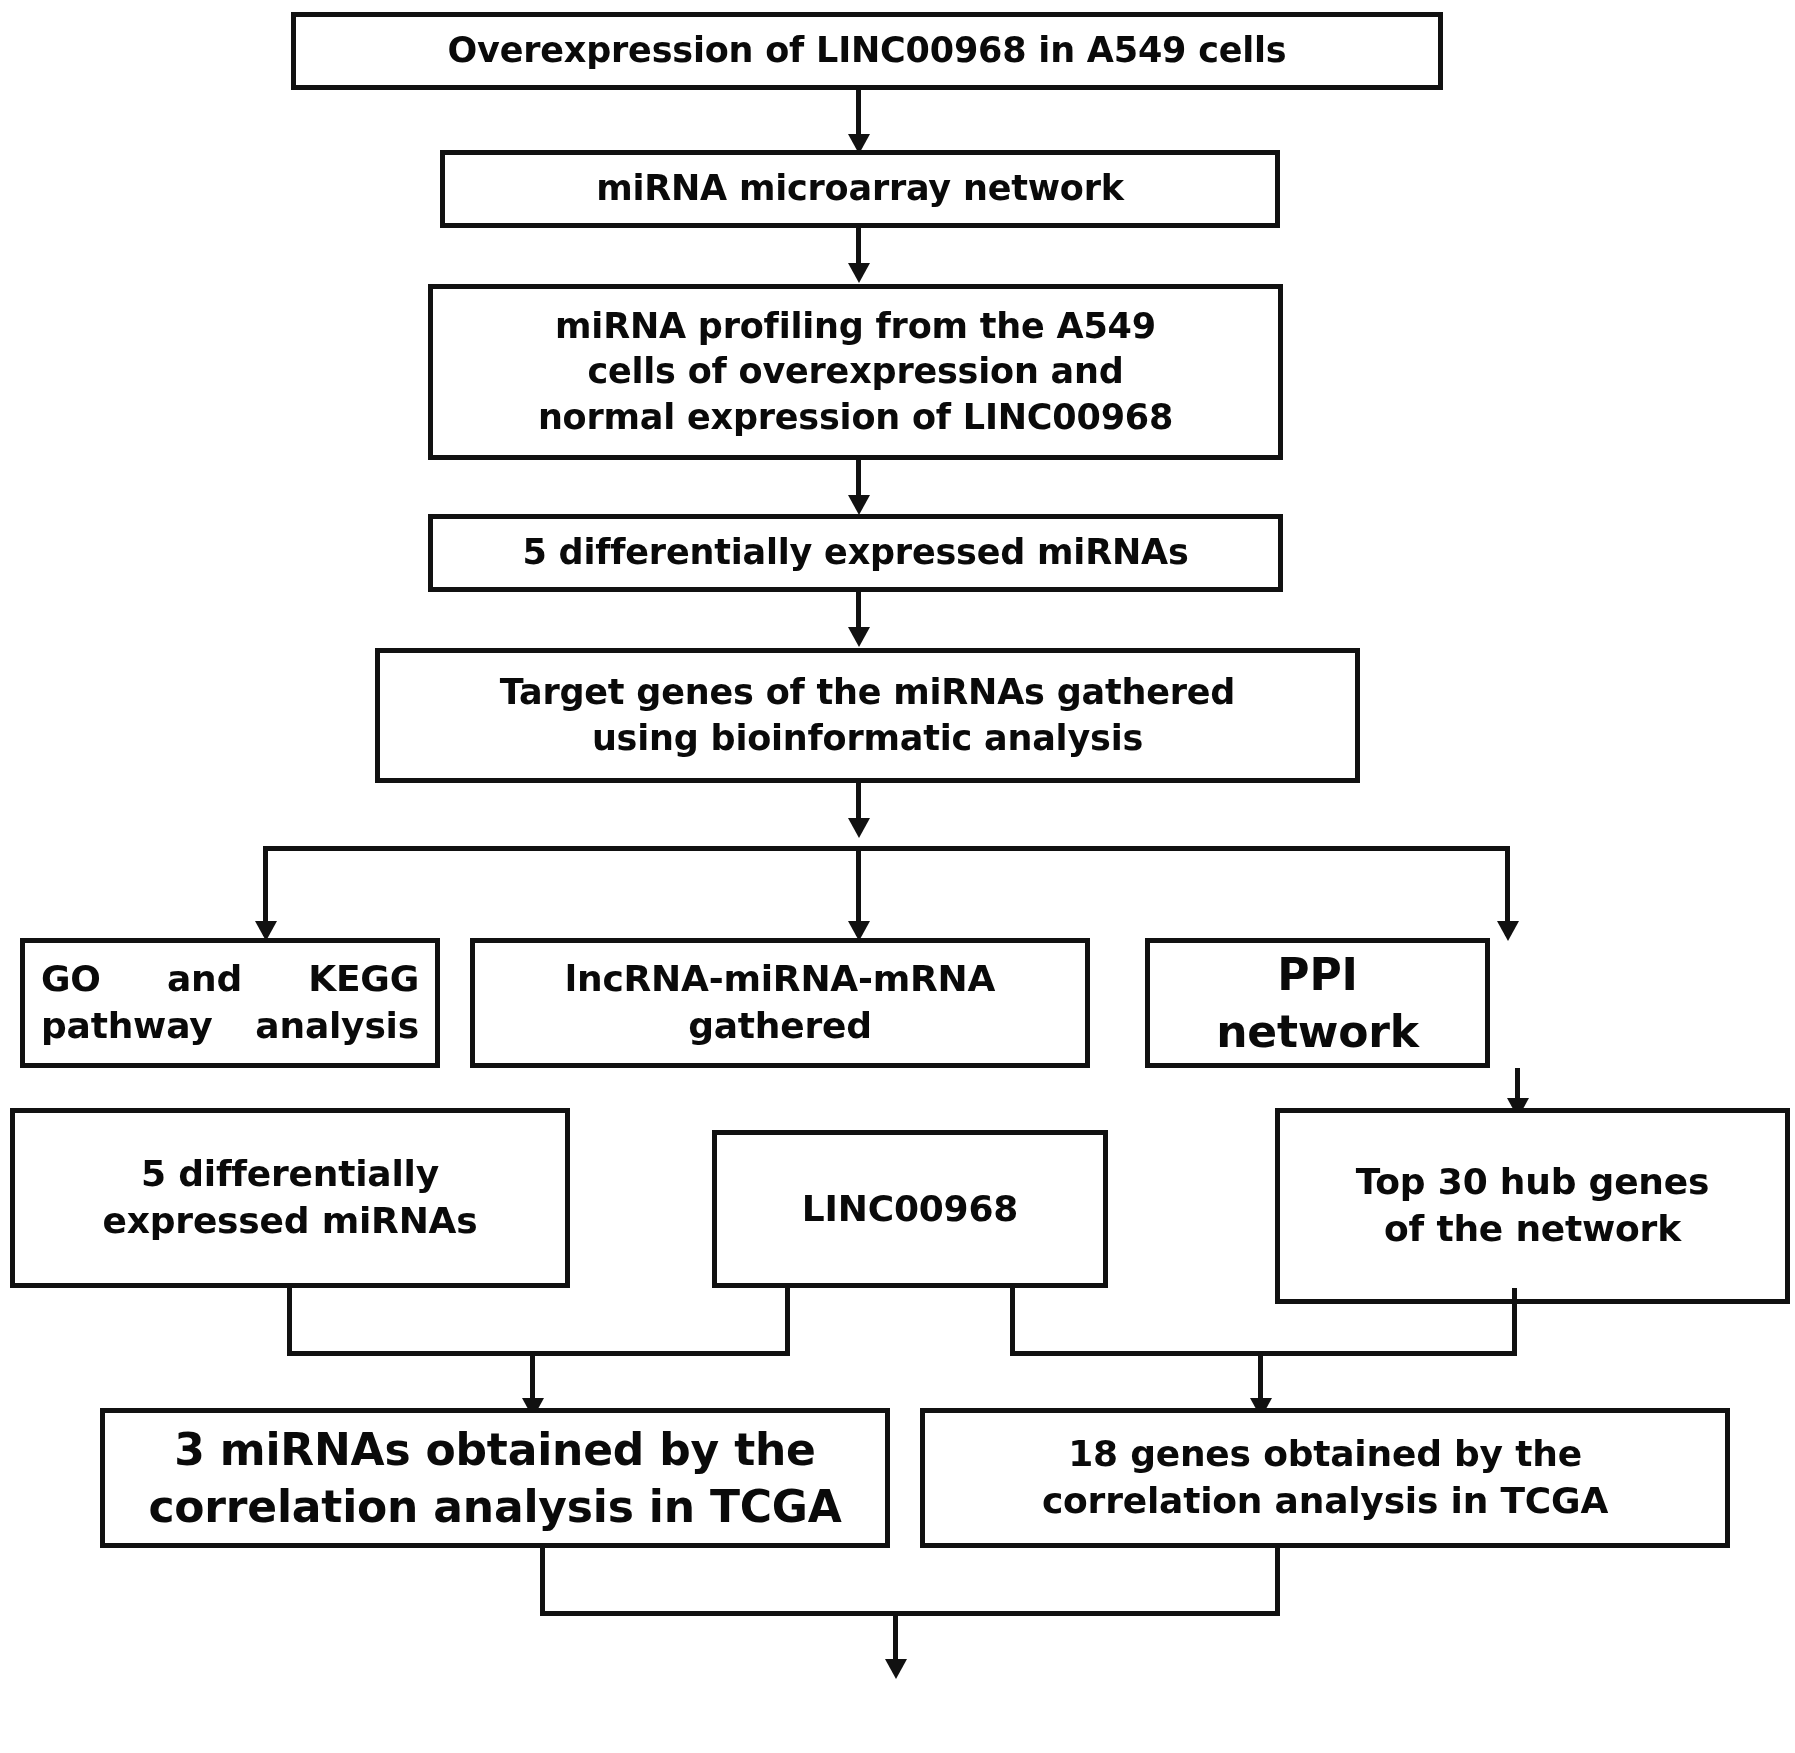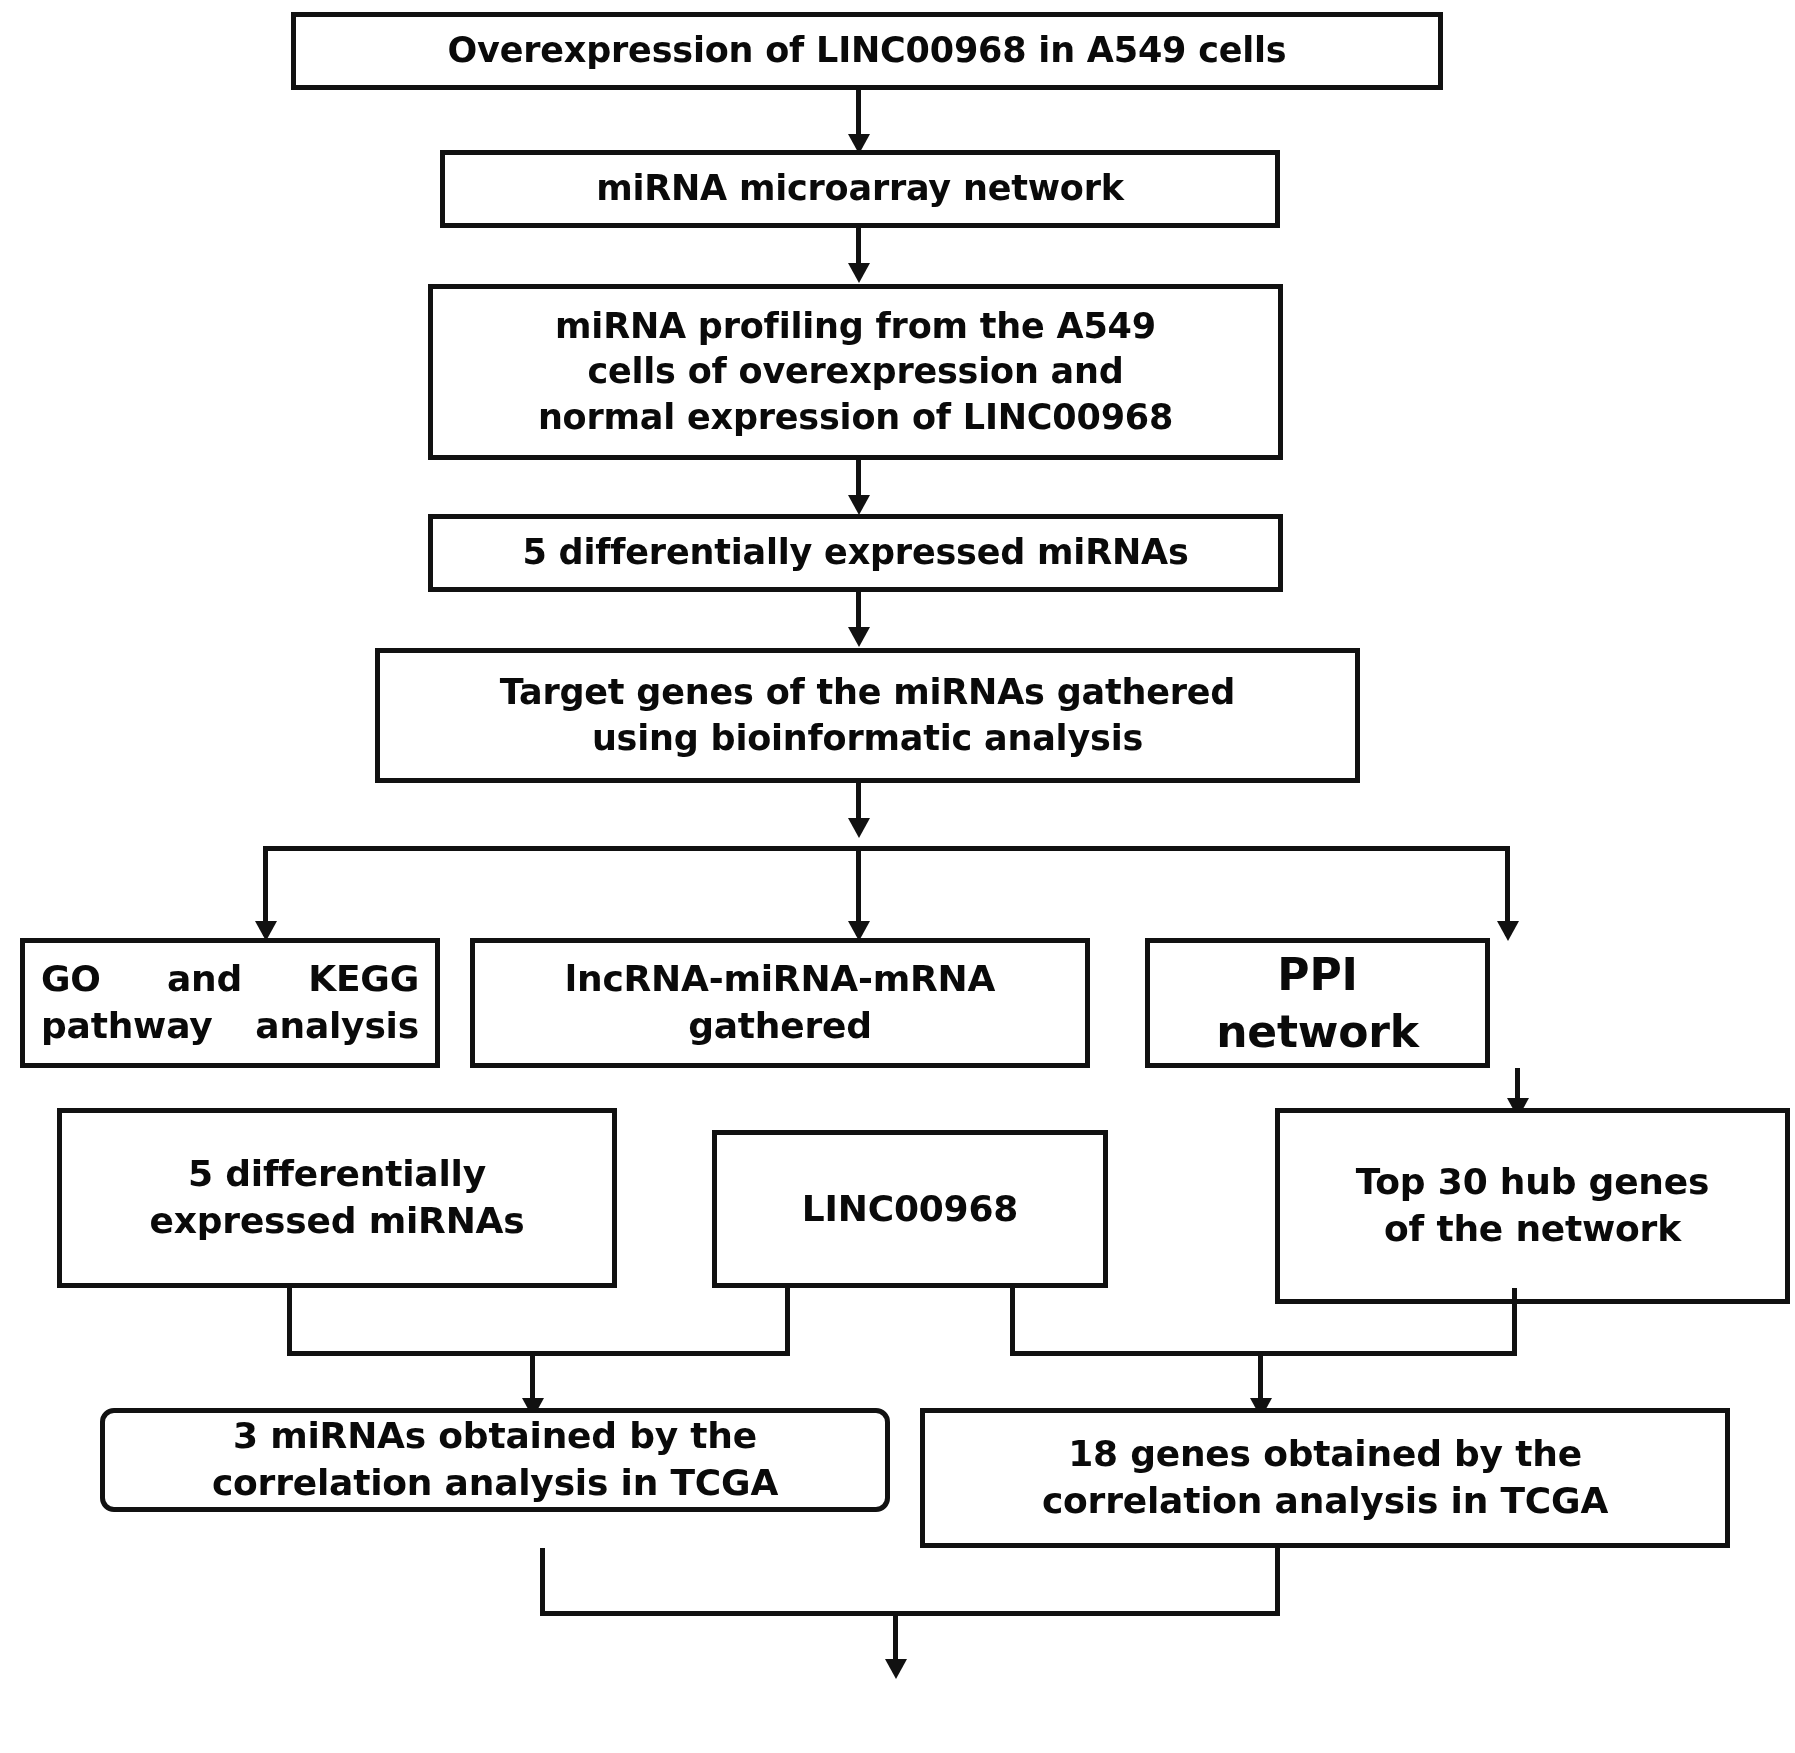--- a/index.html
+++ b/index.html
@@ -103,21 +103,21 @@
   </div>
 
   <div class="node" style="left:1145px;top:938px;width:345px;height:130px;font-size:44px;">
     <span class="txt">PPI
 network</span>
   </div>
 
   <div class="vline" style="left:1515px;top:1068px;height:45px;"></div>
   <div class="arrow" style="left:1507px;top:1098px;"></div>
 
-  <div class="node" style="left:10px;top:1108px;width:560px;height:180px;font-size:36px;margin-left:47px;">
+  <div class="node" style="left:10px;top:1108px;width:560px;height:180px;font-size:36px;">
     <span class="txt">5 differentially
 expressed miRNAs</span>
   </div>
 
   <div class="node" style="left:712px;top:1130px;width:396px;height:158px;font-size:36px;">
     <span class="txt">LINC00968</span>
   </div>
 
   <div class="node" style="left:1275px;top:1108px;width:515px;height:196px;font-size:36px;">
     <span class="txt">Top 30 hub genes
@@ -129,21 +129,21 @@
   <div class="hline" style="left:287px;top:1351px;width:503px;"></div>
   <div class="vline" style="left:530px;top:1351px;height:60px;"></div>
   <div class="arrow" style="left:522px;top:1398px;"></div>
 
   <div class="vline" style="left:1010px;top:1288px;height:68px;"></div>
   <div class="vline" style="left:1512px;top:1288px;height:68px;"></div>
   <div class="hline" style="left:1010px;top:1351px;width:507px;"></div>
   <div class="vline" style="left:1258px;top:1351px;height:60px;"></div>
   <div class="arrow" style="left:1250px;top:1398px;"></div>
 
-  <div class="node" style="left:100px;top:1408px;width:790px;height:104px;font-size:36px;border-radius:14px;">
+  <div class="node" style="left:100px;top:1408px;width:790px;height:140px;font-size:44px;">
     <span class="txt">3 miRNAs obtained by the
 correlation analysis in TCGA</span>
   </div>
 
   <div class="node" style="left:920px;top:1408px;width:810px;height:140px;font-size:36px;">
     <span class="txt">18 genes obtained by the
 correlation analysis in TCGA</span>
   </div>
 
   <div class="vline" style="left:540px;top:1548px;height:68px;"></div>

